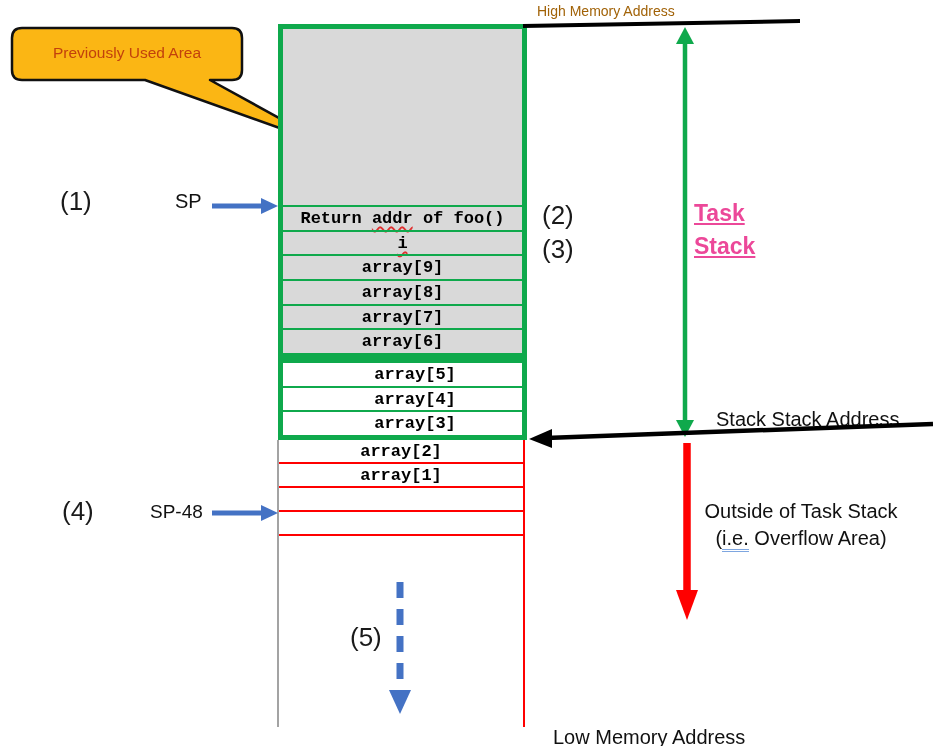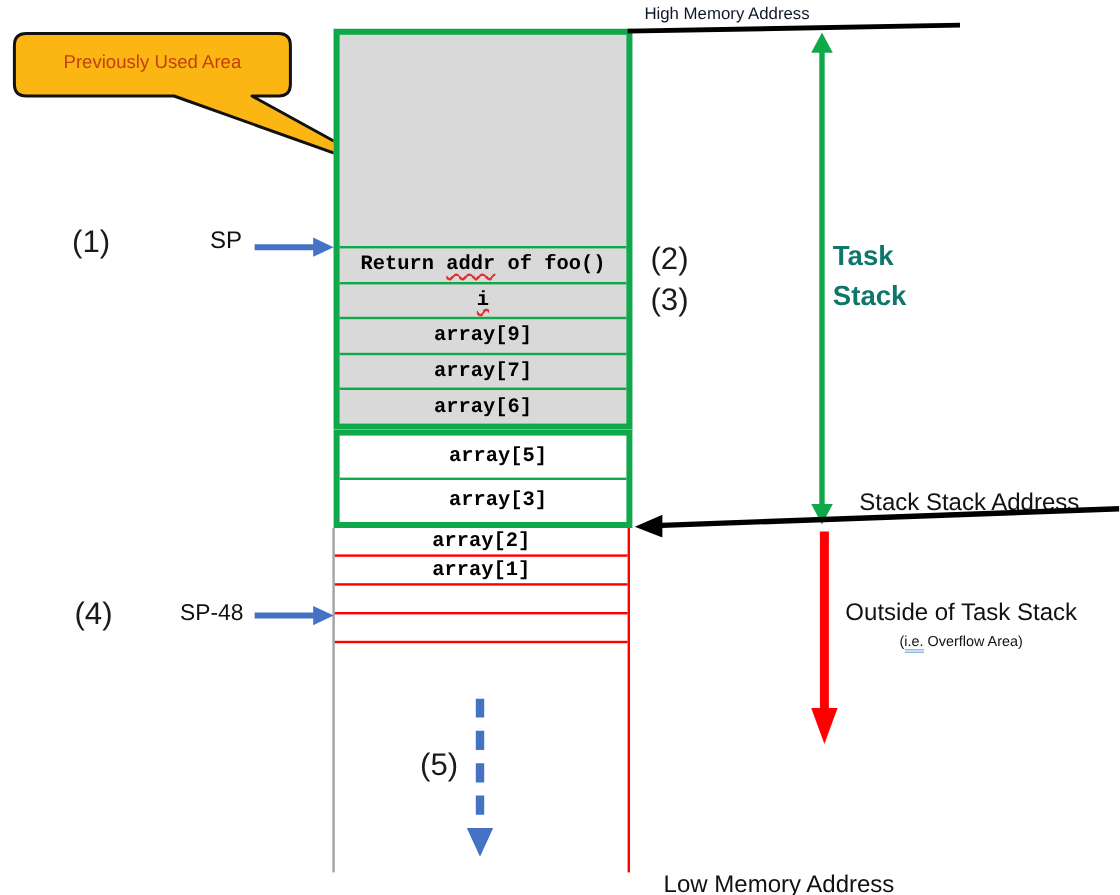--- a/index.html
+++ b/index.html
@@ -1,64 +1,66 @@
 <!DOCTYPE html>
 <html><head>
 <meta charset="utf-8">
 <style>
   html,body{margin:0;padding:0;background:#fff;}
   #canvas{position:relative;width:933px;height:746px;background:#ffffff;overflow:hidden;
           font-family:"Liberation Sans",sans-serif;color:#111;}
   .abs{position:absolute;}
   .marker{font-size:26px;color:#1a1a1a;}
-  .small-label{font-size:14px;color:#0f172a;}
+  .small-label{font-size:14px;color:#a16207;}
   .mono-row{display:flex;align-items:center;justify-content:center;
             font-family:"Liberation Mono","DejaVu Sans Mono",monospace;
             font-weight:bold;font-size:17px;color:#000;box-sizing:border-box;white-space:pre;}
   .misspell{text-decoration:underline wavy #e03131;text-decoration-thickness:1.5px;text-underline-offset:3px;}
   .grammar{border-bottom:3px double #7ea6e0;padding-bottom:0px;}
   
   #box-used{left:278px;top:24px;width:249px;height:334px;border:5px solid #0fa94c;
             background:#d9d9d9;box-sizing:border-box;}
   #box-used .rows{position:absolute;left:0;right:0;bottom:0;height:148px;display:flex;flex-direction:column;border-radius:21px;}
   #box-used .mono-row{flex:1;border-top:2px solid #0fa94c;}
   #box-inbound{left:278px;top:358px;width:249px;height:82px;border:5px solid #0fa94c;
                background:#ffffff;box-sizing:border-box;display:flex;flex-direction:column;}
   #box-inbound .mono-row{flex:1;padding-left:25px;}
   #box-inbound .mono-row + .mono-row{border-top:2px solid #0fa94c;}
   #region-overflow{left:277px;top:440px;width:248px;height:287px;
                    border-left:2px solid #a3a3a3;border-right:2px solid #ff0000;box-sizing:border-box;}
   #region-overflow .mono-row{height:24px;border-bottom:2px solid #ff0000;}
-  .task-stack-label{font-size:23px;font-weight:bold;line-height:33px;color:#0f766e;}
+  .task-stack-label{font-size:23px;font-weight:bold;line-height:33px;color:#ec4899;text-decoration:underline;}
   .right-note-1{font-size:20px;}
-  .right-note-2{font-size:12px;text-align:center;}
+  .right-note-2{font-size:20px;text-align:center;}
   .callout-text{font-size:15.5px;font-weight:normal;color:#c2410c;text-align:center;}
 </style>
 </head>
 <body>
 
 <div id="canvas">
 
   <svg class="abs" style="left:8px;top:22px;" width="340" height="132">
     <path d="M 14 6 H 224 Q 234 6 234 16 V 48 Q 234 58 224 58 H 202 L 322 124 L 137 58 H 14 Q 4 58 4 48 V 16 Q 4 6 14 6 Z" fill="#fbb614" stroke="#111" stroke-width="2.5" stroke-linejoin="round"></path>
   </svg>
   <div class="abs callout-text" style="left:22px;top:44px;width:210px;">Previously Used Area</div>
 
   <div class="abs" id="box-used">
     <div class="rows">
       <div class="mono-row"><span>Return </span><span class="misspell">addr</span><span> of foo()</span></div>
       <div class="mono-row"><span></span><span class="misspell">i</span><span></span></div>
       <div class="mono-row">array[9]</div>
+      <div class="mono-row">array[8]</div>
       <div class="mono-row">array[7]</div>
       <div class="mono-row">array[6]</div>
     </div>
   </div>
 
   <div class="abs" id="box-inbound">
     <div class="mono-row">array[5]</div>
+    <div class="mono-row">array[4]</div>
     <div class="mono-row">array[3]</div>
   </div>
 
   <div class="abs" id="region-overflow">
     <div class="mono-row">array[2]</div>
     <div class="mono-row">array[1]</div>
     <div class="mono-row"></div>
     <div class="mono-row"></div>
   </div>
 

